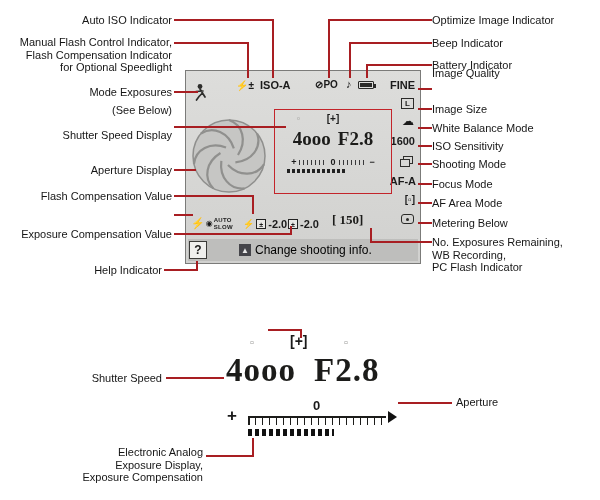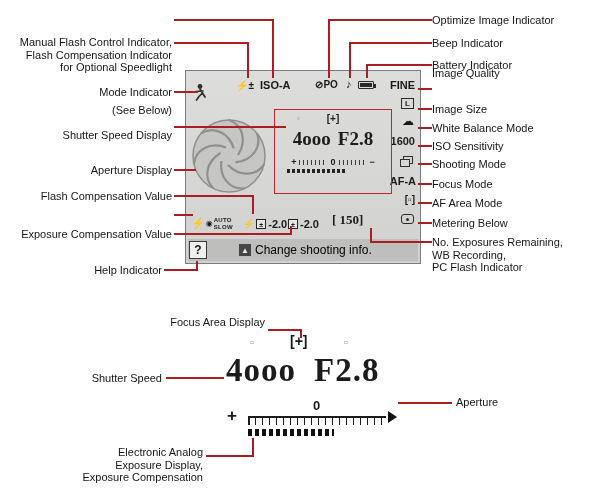--- a/index.html
+++ b/index.html
@@ -146,24 +146,25 @@
     </div>
     <span class="abs seg" style="left:146px;top:141px;font-size:13px">[ 150]</span>
 
     <div class="infobar">
       <span class="helpbox">?</span>
       <span class="infoicon">▲</span>
       <span class="infotext">Change shooting info.</span>
     </div>
   </div>
 
+  <div class="lbl r" style="left:0;top:14px;width:172px">Auto ISO Indicator</div>
   <div class="lbl r" style="left:0;top:36px;width:172px">Manual Flash Control Indicator,
 Flash Compensation Indicator
 for Optional Speedlight</div>
-  <div class="lbl r" style="left:0;top:86px;width:172px">Mode Indicator</div>
+  <div class="lbl r" style="left:0;top:86px;width:172px">Mode Exposures</div>
   <div class="lbl r" style="left:0;top:104px;width:172px">(See Below)</div>
   <div class="lbl r" style="left:0;top:129px;width:172px">Shutter Speed Display</div>
   <div class="lbl r" style="left:0;top:164px;width:172px">Aperture Display</div>
   <div class="lbl r" style="left:0;top:190px;width:172px">Flash Compensation Value</div>
   <div class="lbl r" style="left:0;top:228px;width:172px">Exposure Compensation Value</div>
   <div class="lbl r" style="left:0;top:264px;width:162px">Help Indicator</div>
 
   <div class="lbl" style="left:432px;top:14px">Optimize Image Indicator</div>
   <div class="lbl" style="left:432px;top:37px">Beep Indicator</div>
   <div class="lbl" style="left:432px;top:59px">Battery Indicator</div>
@@ -204,21 +205,20 @@
   <div class="line" style="left:418px;top:108px;width:14px;height:1.5px"></div>
   <div class="line" style="left:418px;top:127px;width:14px;height:1.5px"></div>
   <div class="line" style="left:418px;top:145px;width:14px;height:1.5px"></div>
   <div class="line" style="left:418px;top:163px;width:14px;height:1.5px"></div>
   <div class="line" style="left:418px;top:183px;width:14px;height:1.5px"></div>
   <div class="line" style="left:418px;top:202px;width:14px;height:1.5px"></div>
   <div class="line" style="left:418px;top:222px;width:14px;height:1.5px"></div>
   <div class="line" style="left:370px;top:241px;width:62px;height:1.5px"></div>
   <div class="line" style="left:370px;top:228px;width:1.5px;height:14.5px"></div>
 
-  <div class="lbl r" style="left:130px;top:316px;width:135px">Focus Area Display</div>
   <div class="lbl r" style="left:0;top:372px;width:162px">Shutter Speed</div>
   <div class="lbl" style="left:456px;top:396px">Aperture</div>
   <div class="lbl r" style="left:0;top:446px;width:203px">Electronic Analog
 Exposure Display,
 Exposure Compensation</div>
 
   <span class="abs" style="left:250px;top:336px;color:#9a9a98;font-size:11px">▫</span>
   <span class="abs bold" style="left:290px;top:333px;font-size:14px">[+]</span>
   <span class="abs" style="left:344px;top:336px;color:#9a9a98;font-size:11px">▫</span>
 

